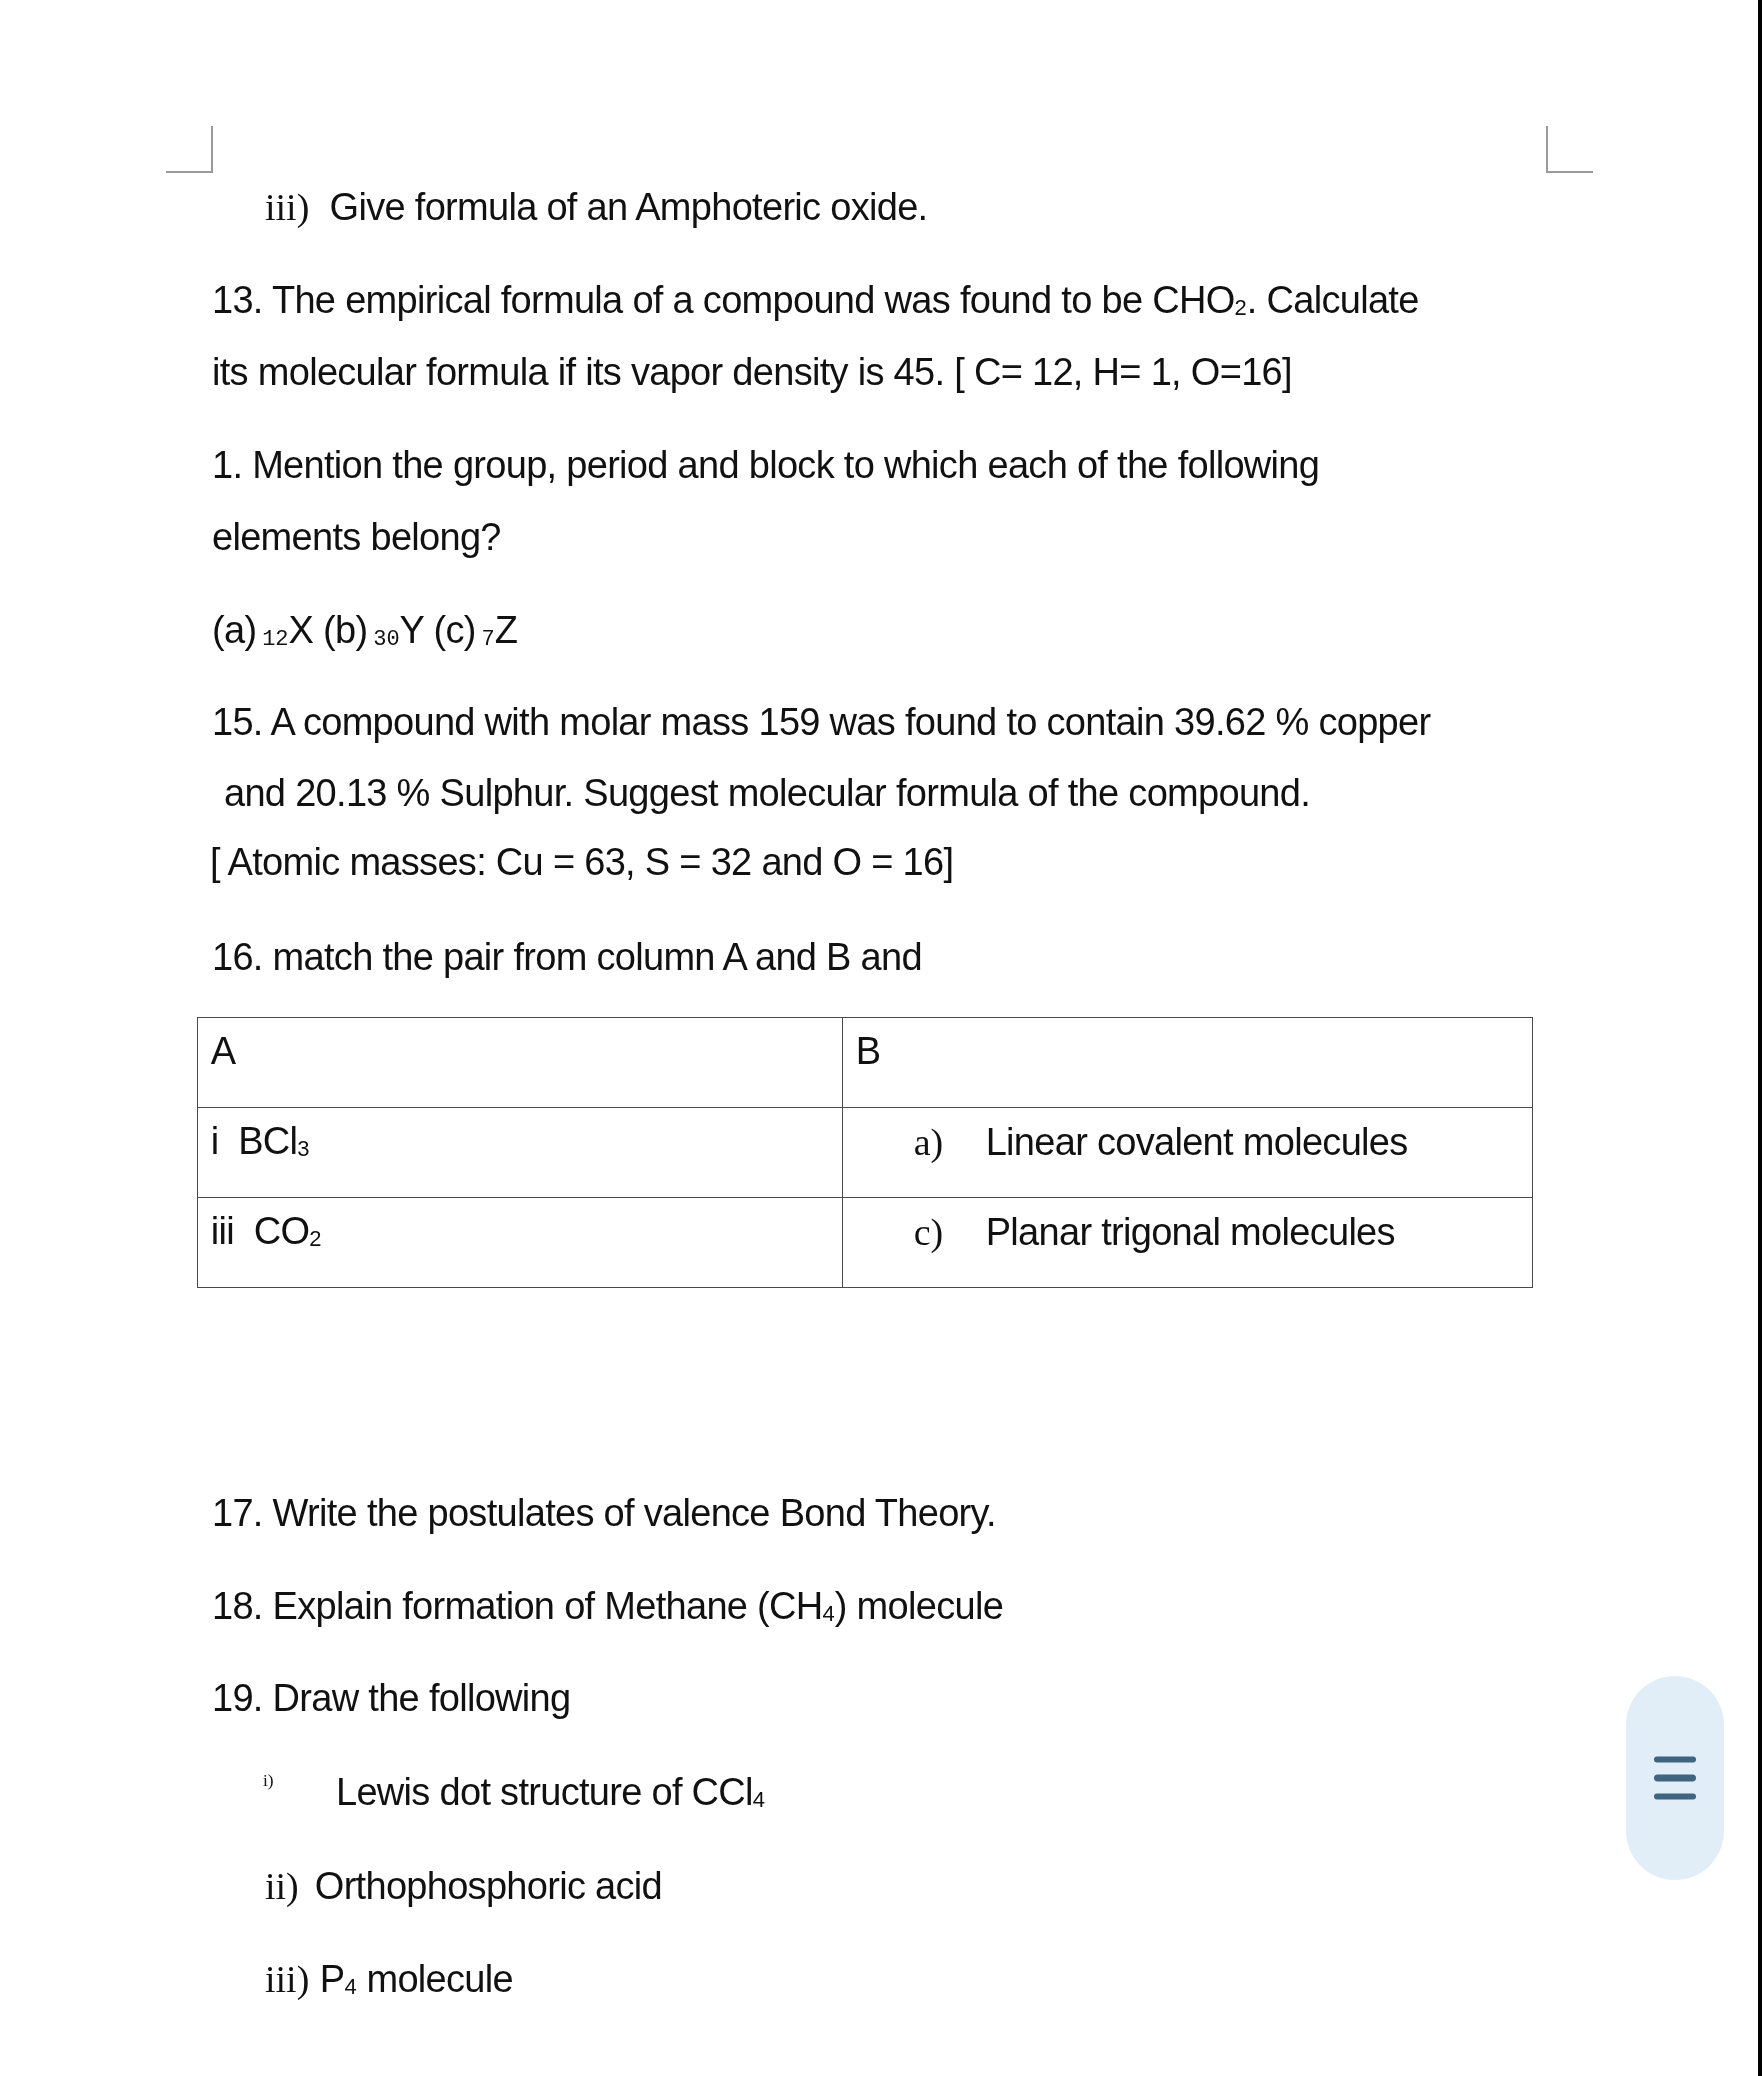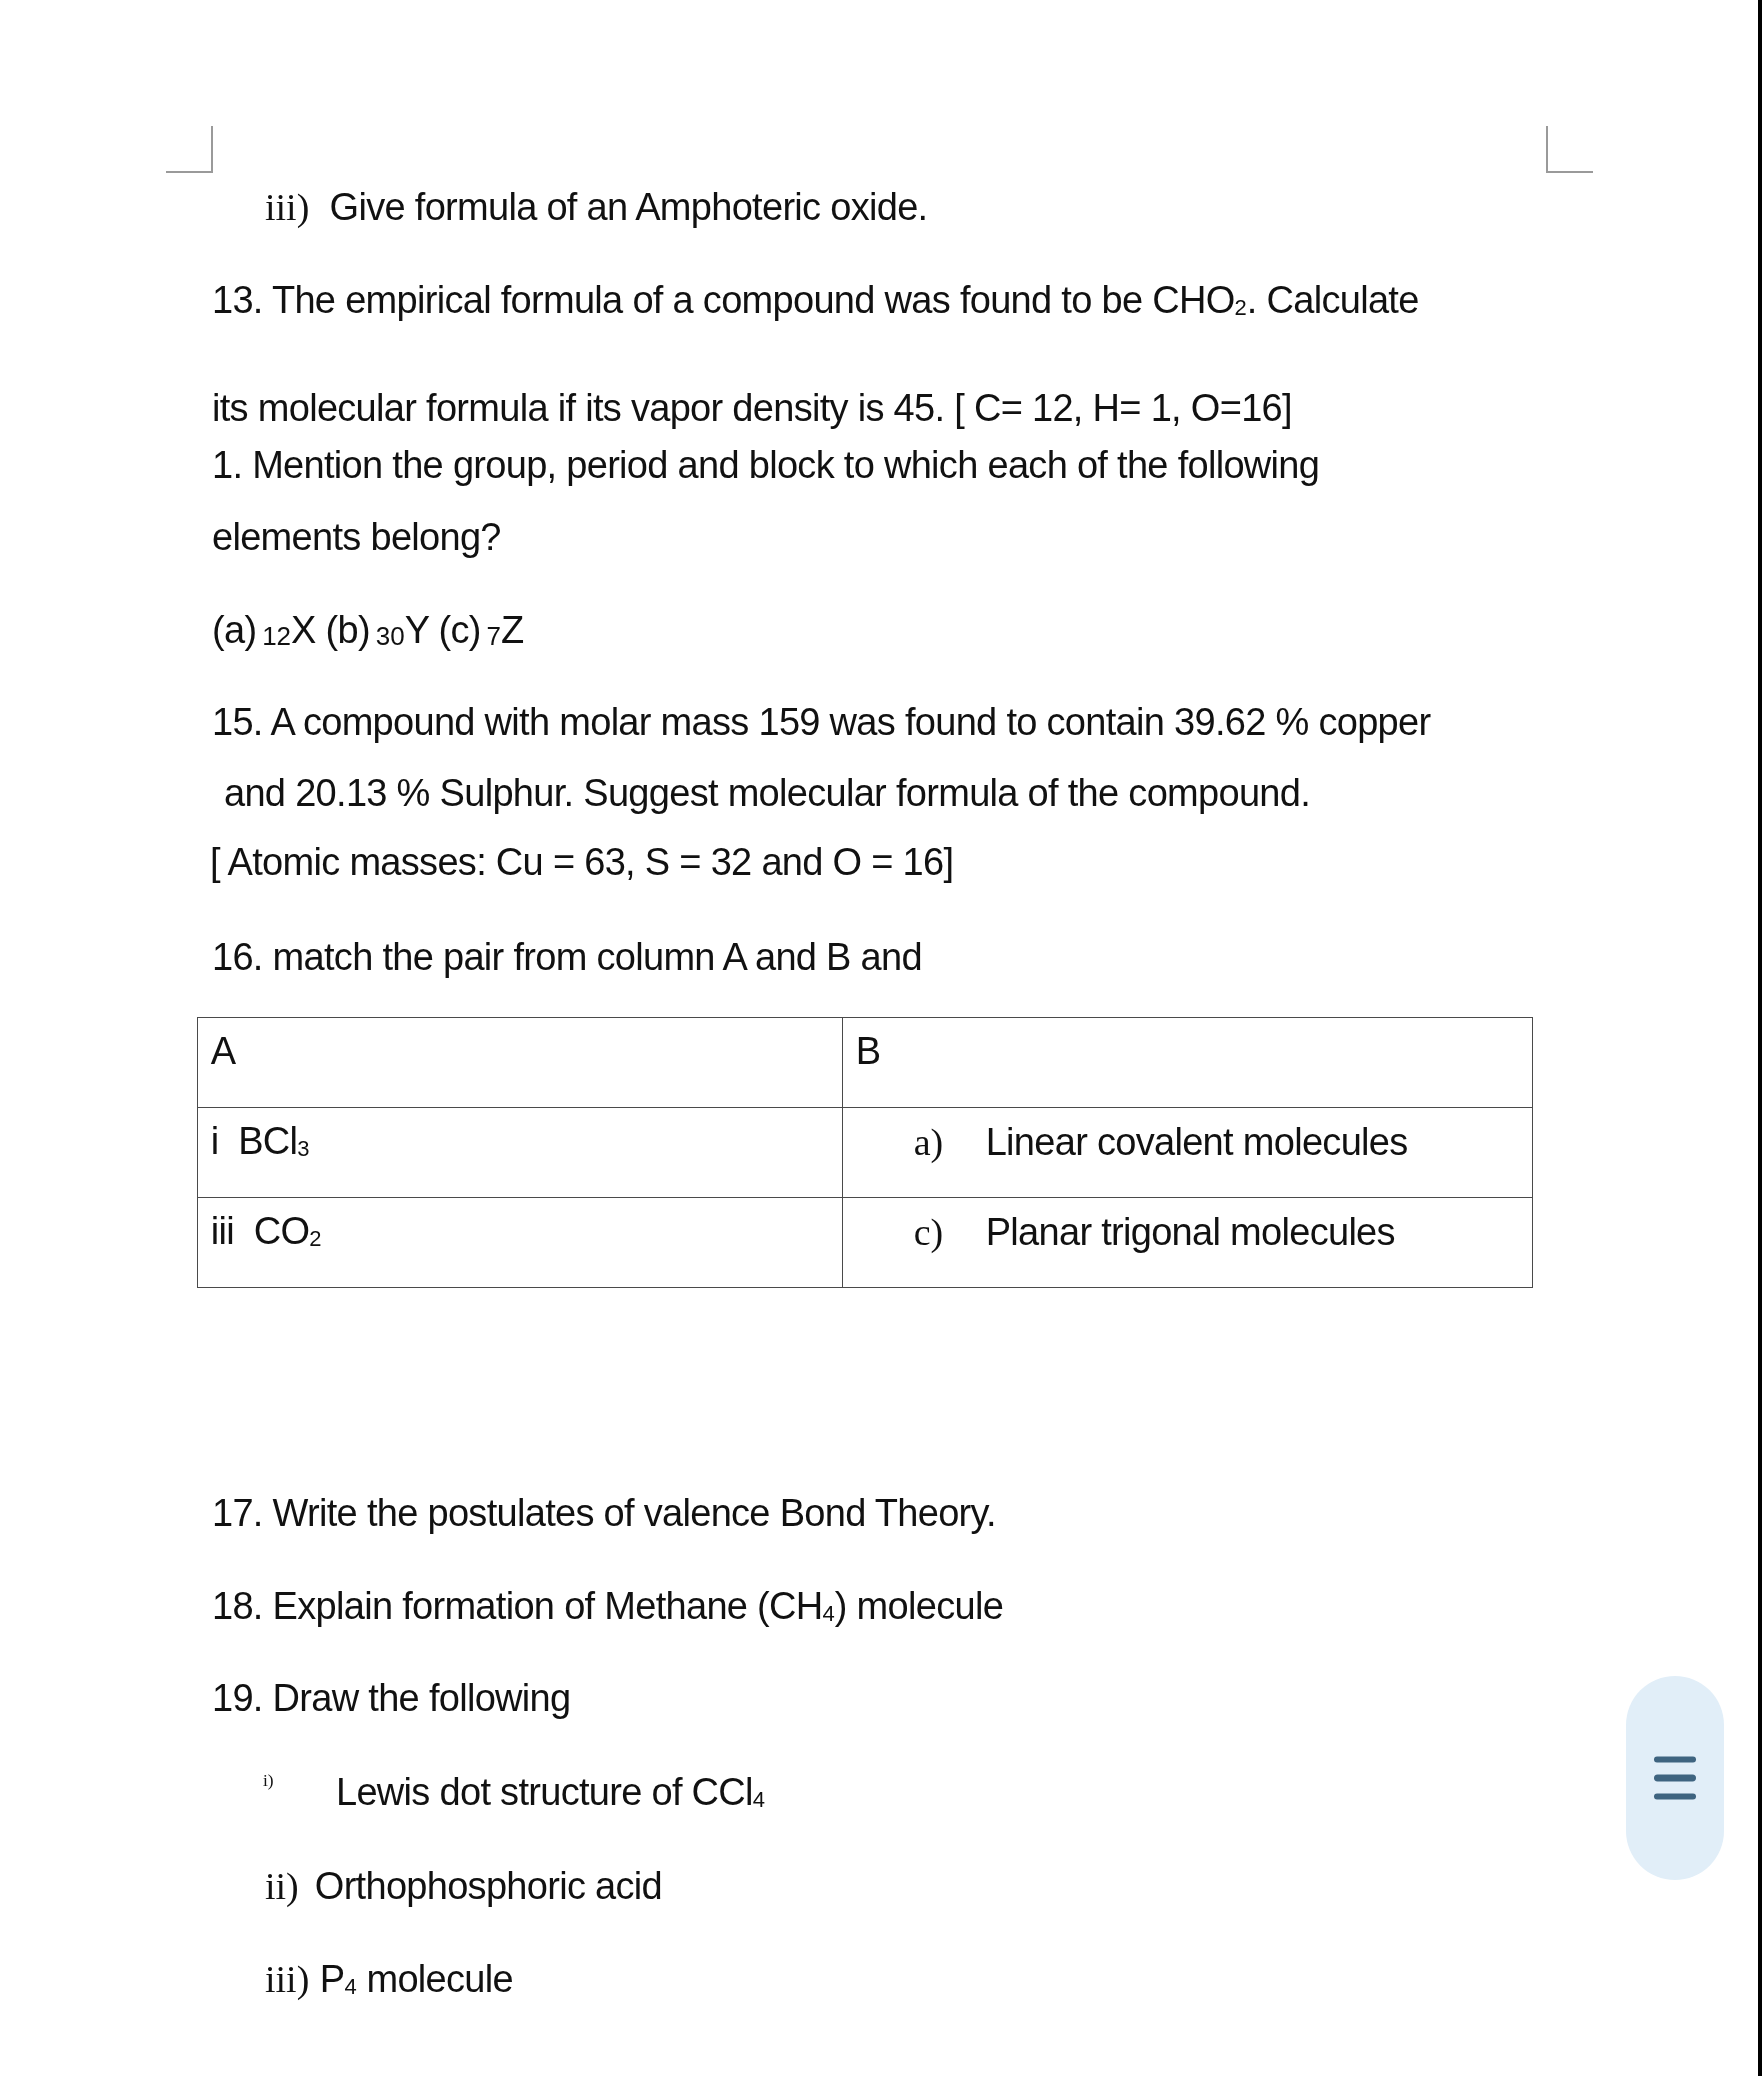--- a/index.html
+++ b/index.html
@@ -9,21 +9,21 @@
     font-family:"Liberation Sans", sans-serif;
   }
   .edge-bar { position:absolute; right:0; top:0; width:4px; height:2077px; background:#000; }
   .corner { position:absolute; width:45px; height:45px; border-color:#9a9a9a; border-style:solid; border-width:0; }
   .corner.tl { left:166px; top:126px; border-right-width:2.9px; border-bottom-width:2.9px; }
   .corner.tr { left:1546px; top:126px; border-left-width:2.9px; border-bottom-width:2.9px; }
 
   .line { position:absolute; white-space:nowrap; font-size:38px; line-height:46px; letter-spacing:-0.7px; }
   .roman { font-family:"Liberation Serif", serif; letter-spacing:0; }
   .sub { font-size:22px; vertical-align:-2.3px; letter-spacing:0; }
-  .pre { font-size:26px; vertical-align:-2.3px; margin-left:5.8px; letter-spacing:0; }
+  .pre { font-size:22px; vertical-align:-2.3px; margin-left:5.8px; letter-spacing:0;font-family:Liberation Mono, monospace; }
   .tiny-roman { font-family:"Liberation Serif", serif; font-size:17.4px; position:absolute; }
 
   table.match {
     position:absolute; left:197px; top:1017px; width:1335px;
     border-collapse:collapse; table-layout:fixed;
   }
   table.match td {
     border:1.7px solid #4a4a4a; height:89px; padding:0 0 0 12.7px;
     vertical-align:top; font-size:38px; letter-spacing:-0.7px; white-space:nowrap;
   }
@@ -45,21 +45,21 @@
 <div class="edge-bar"></div>
 <div class="corner tl"></div>
 <div class="corner tr"></div>
 
 <div class="line" style="left:265px; top:184px;">
   <span class="roman">iii)</span>
   <span style="margin-left:10.4px">Give formula of an Amphoteric oxide.</span>
 </div>
 
 <div class="line" style="left:212px; top:277px;"><span>13. The empirical formula of a compound was found to be CHO</span><span class="sub">2</span><span>. Calculate</span></div>
-<div class="line" style="left:212px; top:349px;margin-top:36px;">its molecular formula if its vapor density is 45. [ C= 12, H= 1, O=16]</div>
+<div class="line" style="left:212px; top:349px;">its molecular formula if its vapor density is 45. [ C= 12, H= 1, O=16]</div>
 
 <div class="line" style="left:212px; top:442px;">1. Mention the group, period and block to which each of the following</div>
 <div class="line" style="left:212px; top:514px;">elements belong?</div>
 <div class="line" style="left:212px; top:607px;">
   <span><span>(a)</span><span class="pre">12</span><span>X</span></span>
   <span><span>(b)</span><span class="pre">30</span><span>Y</span></span>
   <span><span>(c)</span><span class="pre">7</span><span>Z</span></span>
 </div>
 
 <div class="line" style="left:212px; top:699px;">15. A compound with molar mass 159 was found to contain 39.62 % copper</div>

